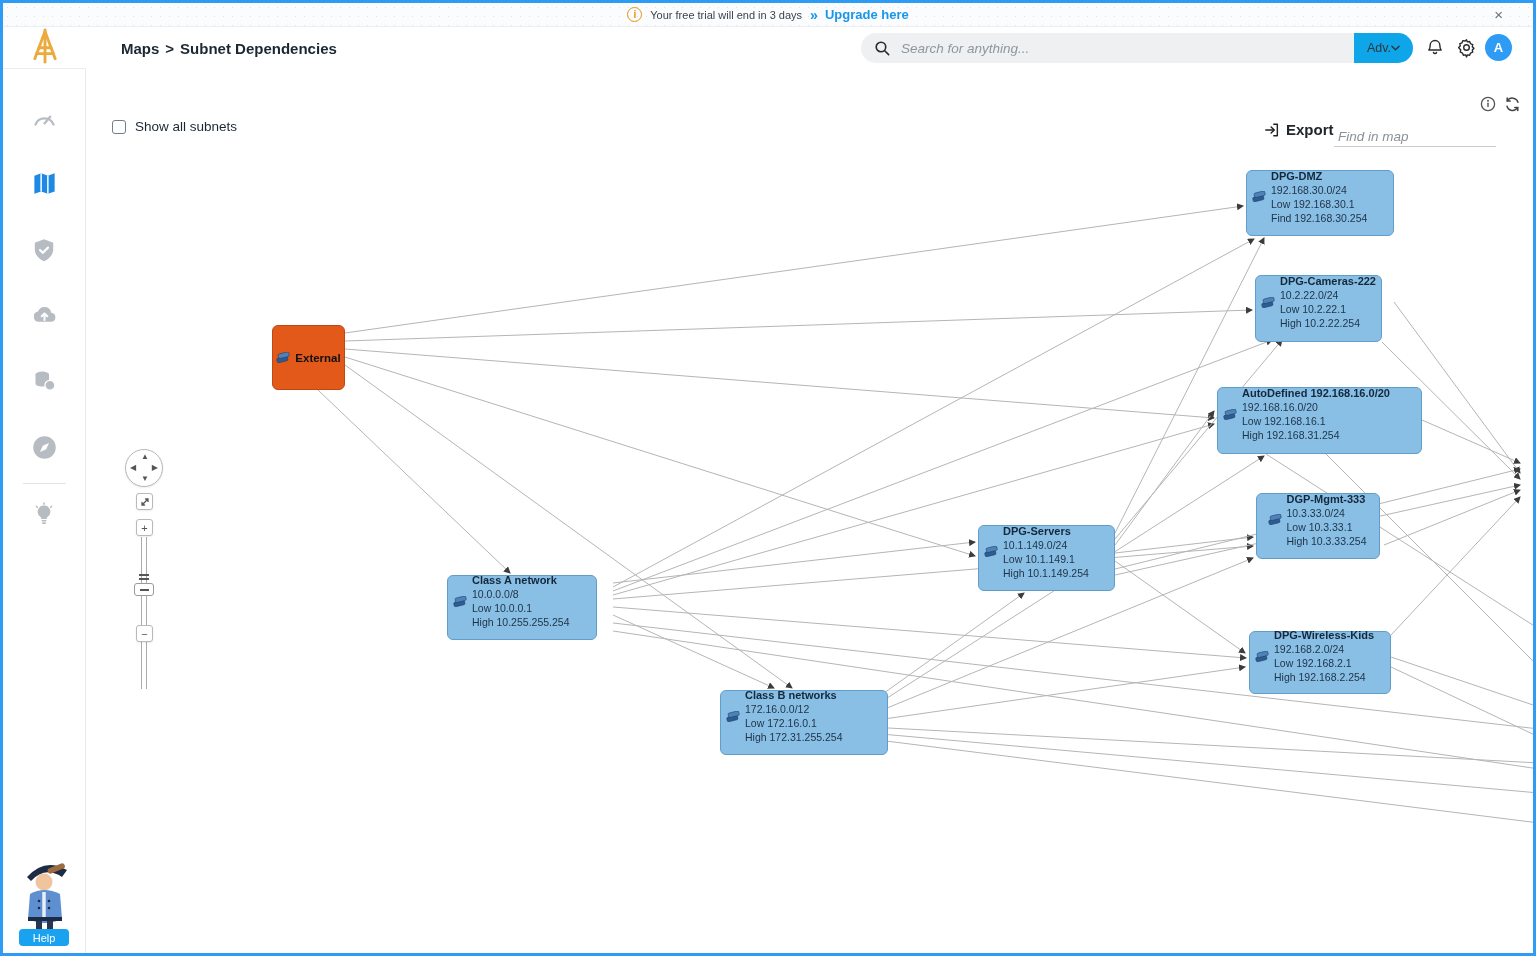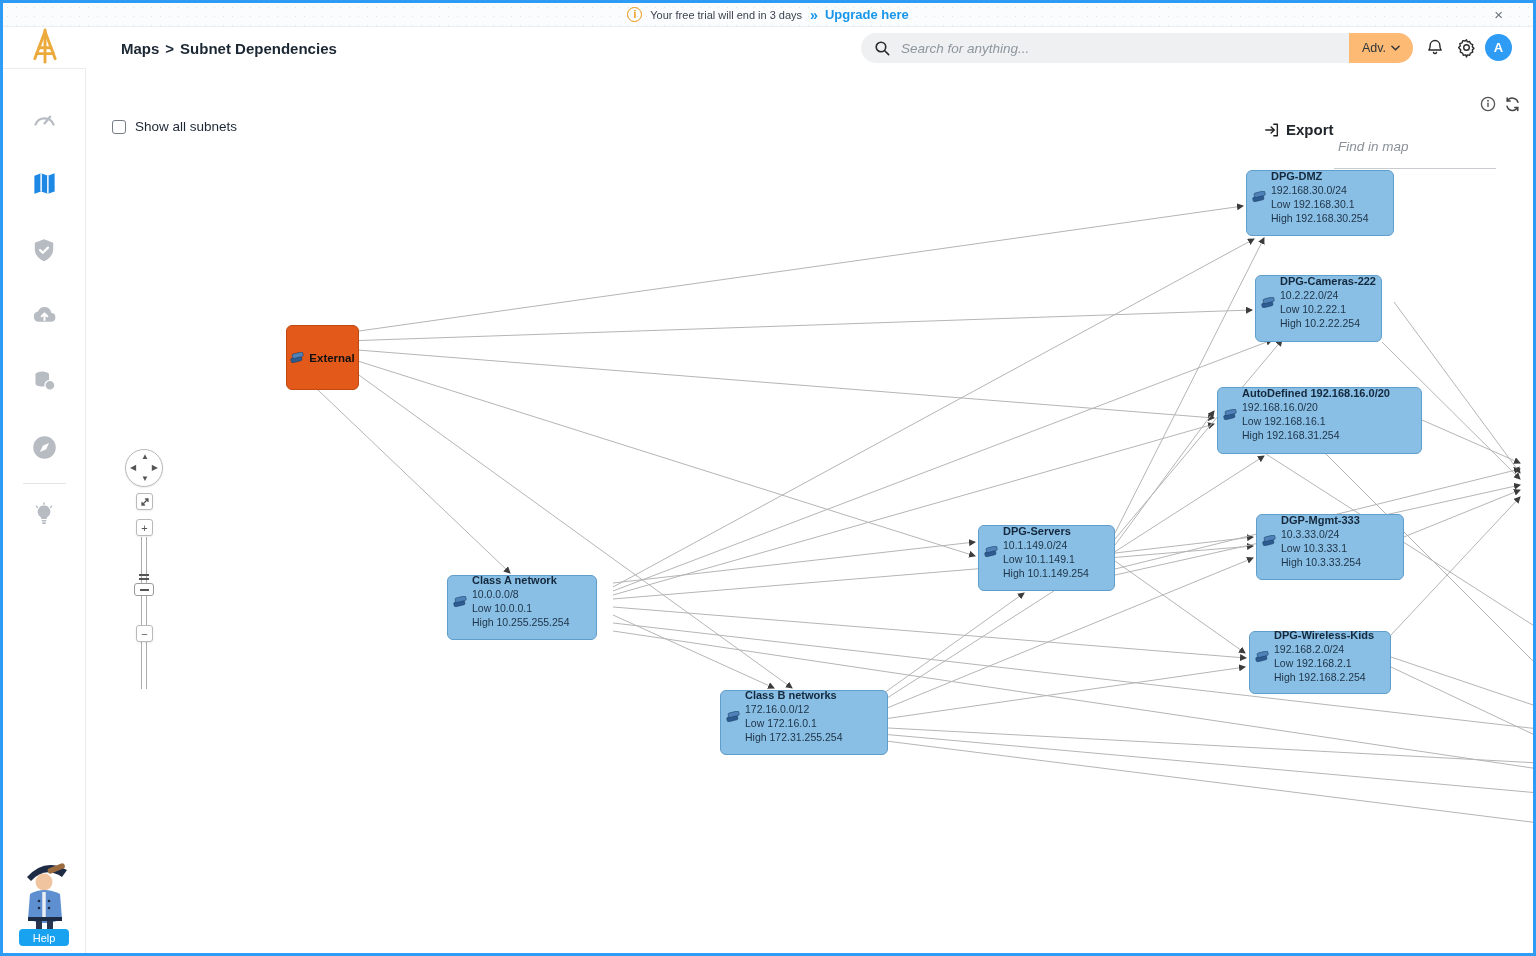--- a/index.html
+++ b/index.html
@@ -23,21 +23,21 @@
   .header { position:absolute; left:0; top:24px; width:100%; height:42px; background:#fff; }
   .logo-cell { position:absolute; left:0; top:0; width:83px; height:42px; display:flex; align-items:center; justify-content:center; border-bottom:1px solid #ededed; }
   .breadcrumb { position:absolute; left:118px; top:0; height:42px; display:flex; align-items:center; gap:6px;
     font-size:15px; font-weight:bold; color:#1b2733;justify-content:space-between; }
   .search-pill { position:absolute; left:858px; top:6px; width:552px; height:30px; background:#eef0f2;
     border-radius:16px; display:flex; align-items:center; overflow:hidden; }
   .search-pill .mag { margin:0 10px 0 13px; display:flex; }
   .search-pill input { flex:1; border:none; outline:none; background:transparent; font-size:13.5px;
     color:#333; font-family:"Liberation Sans",sans-serif; }
   .search-pill input::placeholder { font-style:italic; color:#8e969e; }
-  .adv-btn { height:100%; padding:0 13px; display:flex; align-items:center; gap:5px; background:#fdba74;
+  .adv-btn { height:100%; padding:0 13px; display:flex; align-items:center; background:#0ea5e9;
     font-size:12.5px; color:#2f363d; cursor:pointer; }
   .icon-btn { position:absolute; top:8px; width:24px; height:24px; display:flex; align-items:center; justify-content:center; cursor:pointer; }
   .avatar { position:absolute; left:1482px; top:7px; width:27px; height:27px; border-radius:50%;
     background:#2e9cf4; color:#fff; font-size:13px; font-weight:bold; display:flex; align-items:center; justify-content:center; cursor:pointer; }
 
   
   .sidebar { position:absolute; left:0; top:66px; width:83px; height:890px; background:#fff; border-right:1px solid #ebebeb; }
   .side-icon { position:absolute; left:50%; transform:translateX(-50%); width:28px; height:28px;
     display:flex; align-items:center; justify-content:center; color:#b7bcc2; cursor:pointer; }
   .side-divider { position:absolute; left:20px; width:43px; border-top:1px solid #e4e4e4; }
@@ -46,22 +46,22 @@
     color:#fff; font-size:11px; border:none; border-radius:4px; cursor:pointer; font-family:"Liberation Sans",sans-serif; }
 
   
   .content { position:absolute; left:83px; top:66px; width:1453px; height:890px; background:#fff; overflow:hidden; }
   .show-subnets { position:absolute; left:26px; top:50px; display:flex; align-items:center; gap:9px; z-index:5; }
   .checkbox { width:14px; height:14px; border:1.5px solid #757d85; border-radius:3px; background:#fff; cursor:pointer; }
   .show-subnets label { font-size:13.5px; color:#1c2733; }
   .map-meta-icons { position:absolute; left:1394px; top:27px; display:flex; gap:8px; z-index:5; }
   .export-row { position:absolute; left:1178px; top:52px; display:flex; align-items:center; gap:6px; z-index:5; cursor:pointer; }
   .export-row span { font-size:15px; font-weight:600; color:#20262c; }
-  .find-input { position:absolute; left:1248px; top:68px; width:162px; z-index:5; border:none;
-    border-bottom:1px solid #c8ccd0; outline:none; font-size:13.5px; padding:2px 4px 14px;
+  .find-input { position:absolute; left:1248px; top:58px; width:162px; z-index:5; border:none;
+    border-bottom:1px solid #c8ccd0; outline:none; font-size:13.5px; padding:2px 4px 2px;
     font-family:"Liberation Sans",sans-serif; color:#333; background:transparent; }
   .find-input::placeholder { font-style:italic; color:#8a9199; }
 
   .edges-svg { position:absolute; left:0; top:0; width:1453px; height:890px; z-index:1; }
   .edge { stroke:#b5b5b5; stroke-width:1; }
 
   .map-node { position:absolute; z-index:2; background:#8abfe5; border:1px solid #5f9dcb; border-radius:6px;
     display:flex; align-items:center; padding:5px 7px 18px 5px; cursor:pointer; }
   .map-node .node-icon { flex:none; margin-right:4px; display:flex; }
   .map-node .node-text .title { font-size:11px; font-weight:bold; color:#13283c; line-height:14px; white-space:nowrap; }
@@ -299,21 +299,21 @@
         <line x1="1305" y1="566" x2="1434" y2="428" class="edge" marker-end="url(#arw)"></line>
         <line x1="1298" y1="476" x2="1434" y2="421" class="edge" marker-end="url(#arw)"></line>
         <line x1="1240" y1="385" x2="1453" y2="598" class="edge"></line>
         <line x1="1180" y1="385" x2="1453" y2="560" class="edge"></line>
         <line x1="1305" y1="588" x2="1453" y2="638" class="edge"></line>
         <line x1="1305" y1="598" x2="1453" y2="668" class="edge"></line>
         <line x1="1336" y1="351" x2="1434" y2="394" class="edge" marker-end="url(#arw)"></line>
       </svg>
 
     <div>
-        <div class="map-node external" style="left: 200px; top: 256px; width: 73px; height: 65px;">
+        <div class="map-node external" style="left: 186px; top: 256px; width: 73px; height: 65px;">
           <span class="node-icon">
             <svg width="15" height="11" viewBox="0 0 15 11">
               <g transform="rotate(-14 7 6)">
                 <rect x="0.5" y="5" width="11" height="4.6" rx="1.4" fill="#2d5c92" stroke="#19395f" stroke-width="0.5"></rect>
                 <rect x="2.8" y="1.2" width="11" height="4.6" rx="1.4" fill="#4e82b8" stroke="#19395f" stroke-width="0.5"></rect>
               </g>
             </svg>
           </span>
           <div class="node-text">
             <div class="title">External</div>
@@ -325,21 +325,21 @@
               <g transform="rotate(-14 7 6)">
                 <rect x="0.5" y="5" width="11" height="4.6" rx="1.4" fill="#2d5c92" stroke="#19395f" stroke-width="0.5"></rect>
                 <rect x="2.8" y="1.2" width="11" height="4.6" rx="1.4" fill="#4e82b8" stroke="#19395f" stroke-width="0.5"></rect>
               </g>
             </svg>
           </span>
           <div class="node-text">
             <div class="title">DPG-DMZ</div>
             <div class="line">192.168.30.0/24</div>
             <div class="line">Low 192.168.30.1</div>
-            <div class="line">High 192.168.30.254</div>
+            <div class="line">Find 192.168.30.254</div>
           </div>
         </div>
         <div class="map-node" style="left: 1169px; top: 206px; width: 127px; height: 67px;">
           <span class="node-icon">
             <svg width="15" height="11" viewBox="0 0 15 11">
               <g transform="rotate(-14 7 6)">
                 <rect x="0.5" y="5" width="11" height="4.6" rx="1.4" fill="#2d5c92" stroke="#19395f" stroke-width="0.5"></rect>
                 <rect x="2.8" y="1.2" width="11" height="4.6" rx="1.4" fill="#4e82b8" stroke="#19395f" stroke-width="0.5"></rect>
               </g>
             </svg>
@@ -376,21 +376,21 @@
               </g>
             </svg>
           </span>
           <div class="node-text">
             <div class="title">DPG-Servers</div>
             <div class="line">10.1.149.0/24</div>
             <div class="line">Low 10.1.149.1</div>
             <div class="line">High 10.1.149.254</div>
           </div>
         </div>
-        <div class="map-node" style="left: 1170px; top: 445px; width: 148px; height: 66px;">
+        <div class="map-node" style="left: 1170px; top: 424px; width: 124px; height: 66px; justify-content: center;">
           <span class="node-icon">
             <svg width="15" height="11" viewBox="0 0 15 11">
               <g transform="rotate(-14 7 6)">
                 <rect x="0.5" y="5" width="11" height="4.6" rx="1.4" fill="#2d5c92" stroke="#19395f" stroke-width="0.5"></rect>
                 <rect x="2.8" y="1.2" width="11" height="4.6" rx="1.4" fill="#4e82b8" stroke="#19395f" stroke-width="0.5"></rect>
               </g>
             </svg>
           </span>
           <div class="node-text">
             <div class="title">DGP-Mgmt-333</div>

